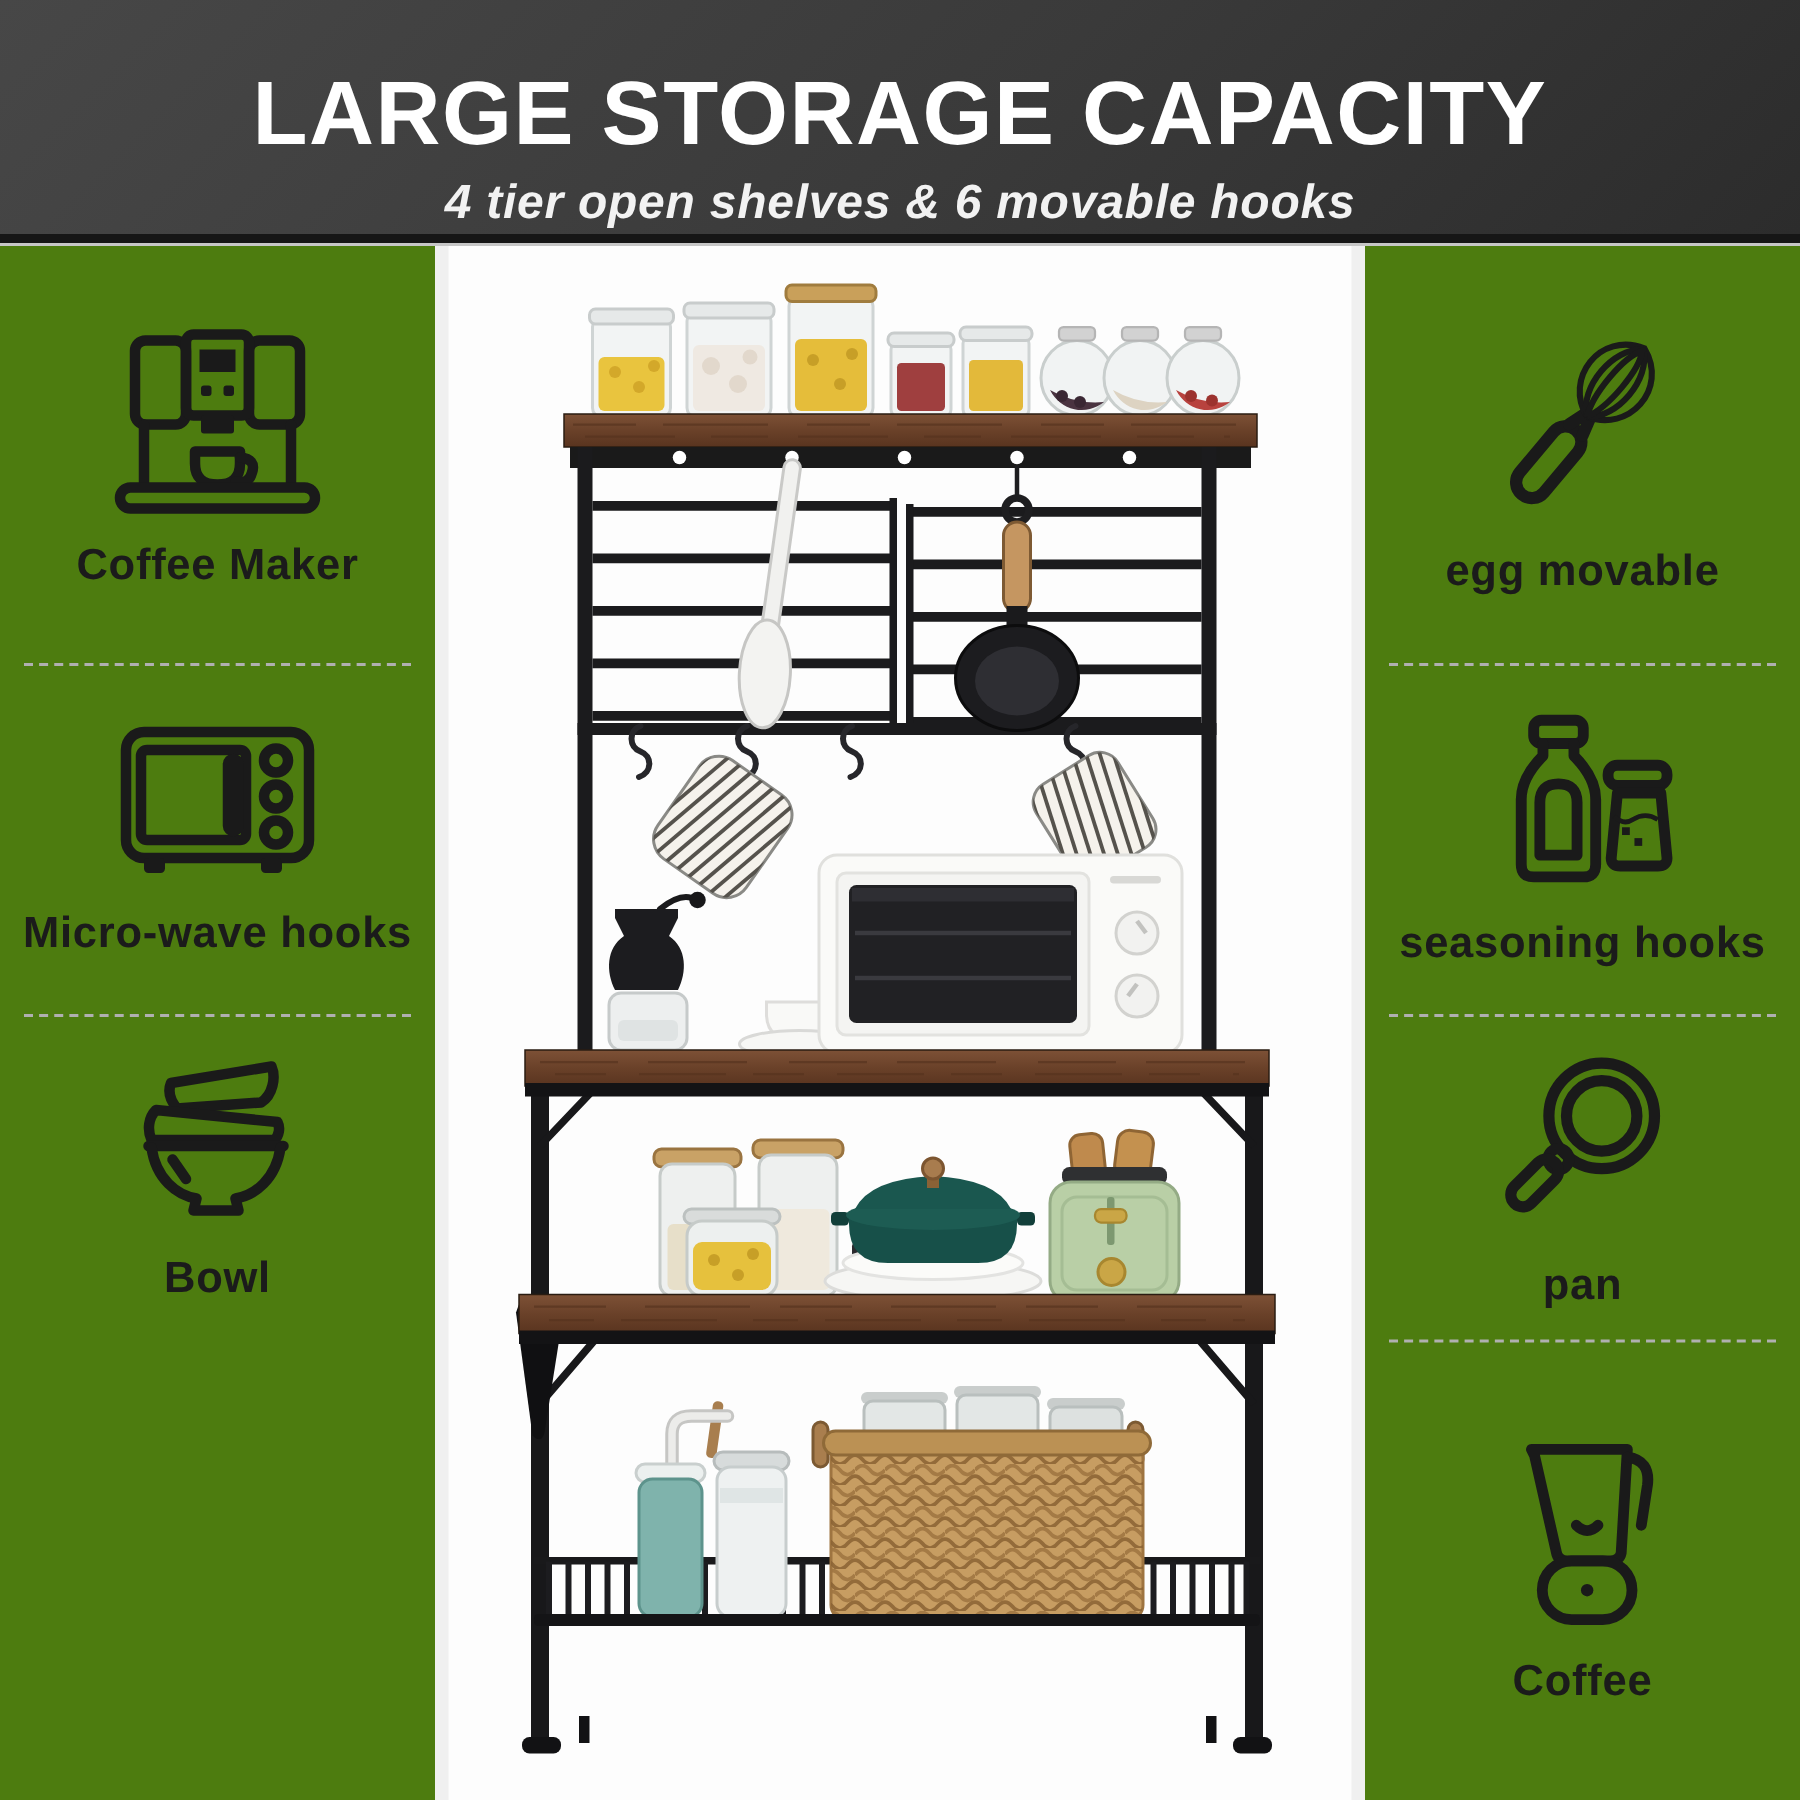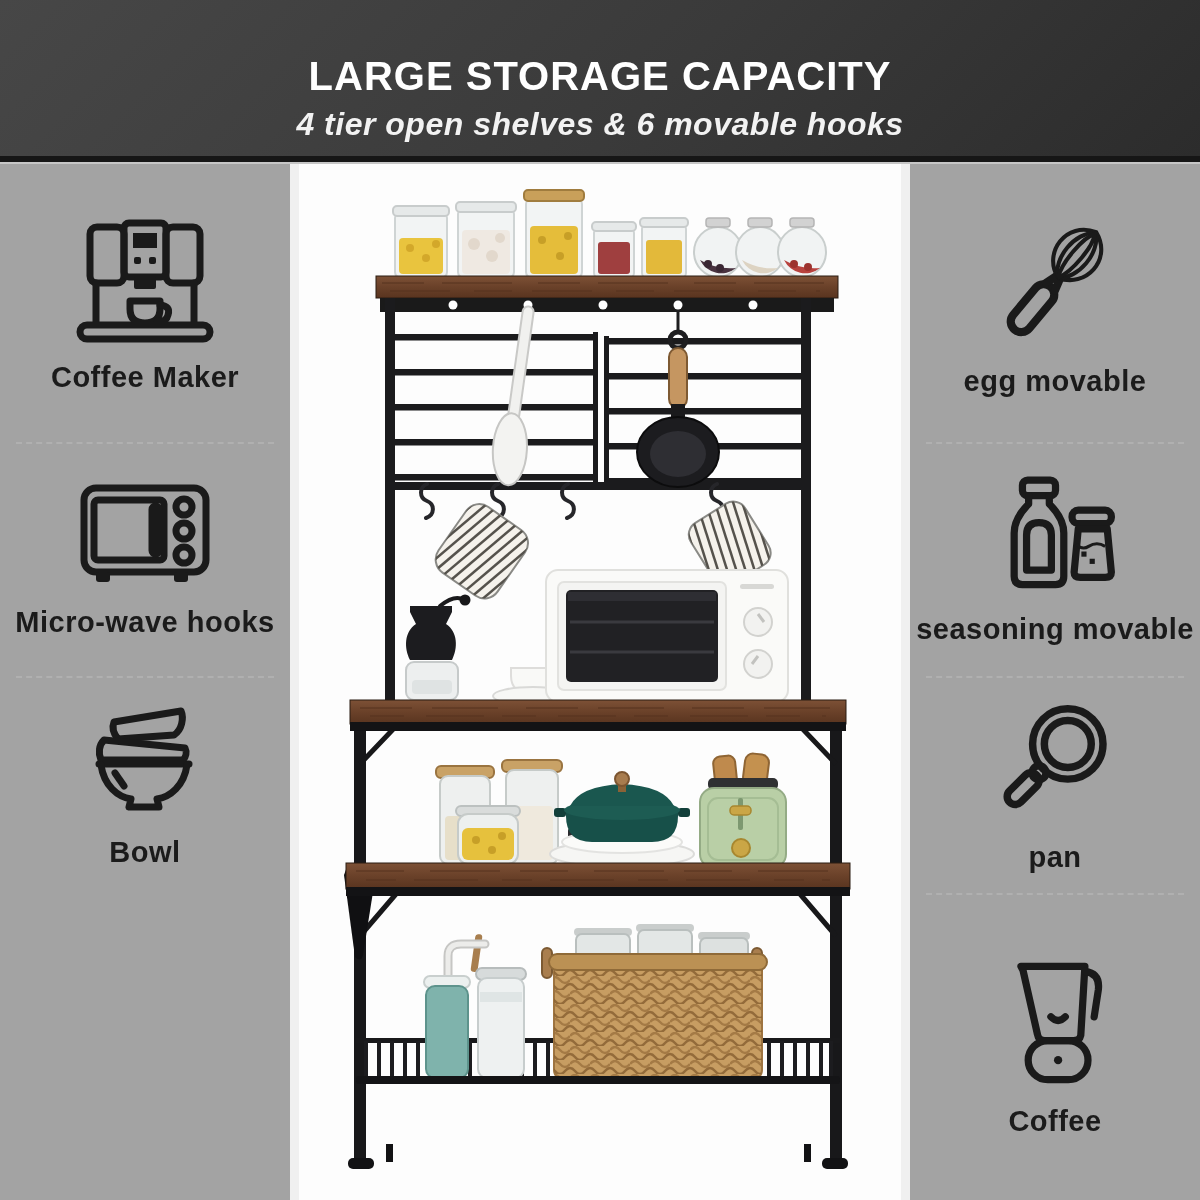--- a/index.html
+++ b/index.html
@@ -1,27 +1,27 @@
 <!DOCTYPE html>
 <html><head>
 <meta charset="utf-8">
 <style>
   html,body{margin:0;padding:0;}
   body{width:1200px;height:1200px;position:relative;overflow:hidden;background:#ffffff;
        font-family:"Liberation Sans",sans-serif;}
   .header{position:absolute;left:0;top:0;width:1200px;height:156px;
           background:linear-gradient(135deg,#474747 0%,#3a3a3a 55%,#2c2c2c 100%);
           display:flex;flex-direction:column;align-items:center;justify-content:center;gap:12px;}
-  .header-title{color:#ffffff;font-weight:700;font-size:40px;letter-spacing:1px;line-height:1;margin-top:40px;}
+  .header-title{color:#ffffff;font-weight:700;font-size:60px;letter-spacing:1px;line-height:1;margin-top:40px;}
   .header-sub{color:#f2f2f2;font-weight:700;font-size:32px;letter-spacing:.5px;line-height:1;font-style:italic;}
   .header-strip{position:absolute;left:0;top:156px;width:1200px;height:6px;background:#161616;}
   .header-strip2{position:absolute;left:0;top:162px;width:1200px;height:2px;background:#c6c6c6;}
   .main{position:absolute;left:0;top:164px;width:1200px;height:1036px;
         display:grid;grid-template-columns:290px 620px 290px;}
-  .side{display:grid;grid-template-rows:279px 234px 217px 306px;background:#a3a3a3;}
+  .side{display:grid;grid-template-rows:279px 234px 217px 306px;background:#4d7c0f;}
   .cell{position:relative;display:flex;flex-direction:column;align-items:center;justify-content:center;gap:16px;}
   .dash{position:absolute;top:-1px;left:16px;right:16px;border-top:2px dashed #b0b0b0;}
   .label{font-weight:700;font-size:29px;color:#1b1b1b;letter-spacing:.5px;white-space:nowrap;}
   .icon svg{display:block;}
   .icon .ln{fill:none;stroke:#1a1a1a;stroke-width:7;stroke-linecap:round;stroke-linejoin:round;}
   .icon .fl{fill:#1a1a1a;stroke:none;}
   .photo{position:relative;background:#fdfdfd;}
   .photo svg{display:block;}
 </style>
 </head>
@@ -428,21 +428,21 @@
           <rect class="ln" x="36" y="5" width="32" height="15" rx="5"></rect>
           <path class="ln" d="M42,20 V28 C34,36 28,46 28,56 V98 Q28,106 36,106 H68 Q76,106 76,98 V56 C76,46 70,36 62,28 V20"></path>
           <path class="ln" d="M40,92 V58 Q40,46 52,46 Q64,46 64,58 V92 Z" stroke-width="6"></path>
           <rect class="ln" x="84" y="34" width="38" height="13" rx="6" stroke-width="6"></rect>
           <path class="ln" d="M90,52 L86,94 Q86,99 92,99 H116 Q122,99 122,94 L118,52 Z" stroke-width="6"></path>
           <path d="M88,67 q6,6 12,2 q8,-5 16,0" fill="none" stroke="#1a1a1a" stroke-width="3"></path>
           <rect class="fl" x="93" y="74" width="5" height="5"></rect>
           <rect class="fl" x="101" y="81" width="5" height="5"></rect>
         </svg>
       </span>
-      <span class="label">seasoning movable</span>
+      <span class="label">seasoning hooks</span>
     </div>
 
     <div class="cell">
       <div class="dash"></div>
       <span class="icon">
         <svg width="128" height="128" viewBox="0 0 120 120">
           <circle class="ln" cx="72" cy="44" r="33"></circle>
           <circle class="ln" cx="72" cy="44" r="22" stroke-width="5"></circle>
           <circle class="ln" cx="45" cy="71" r="6.5" stroke-width="5"></circle>
           <g transform="translate(40,76) rotate(135)">

